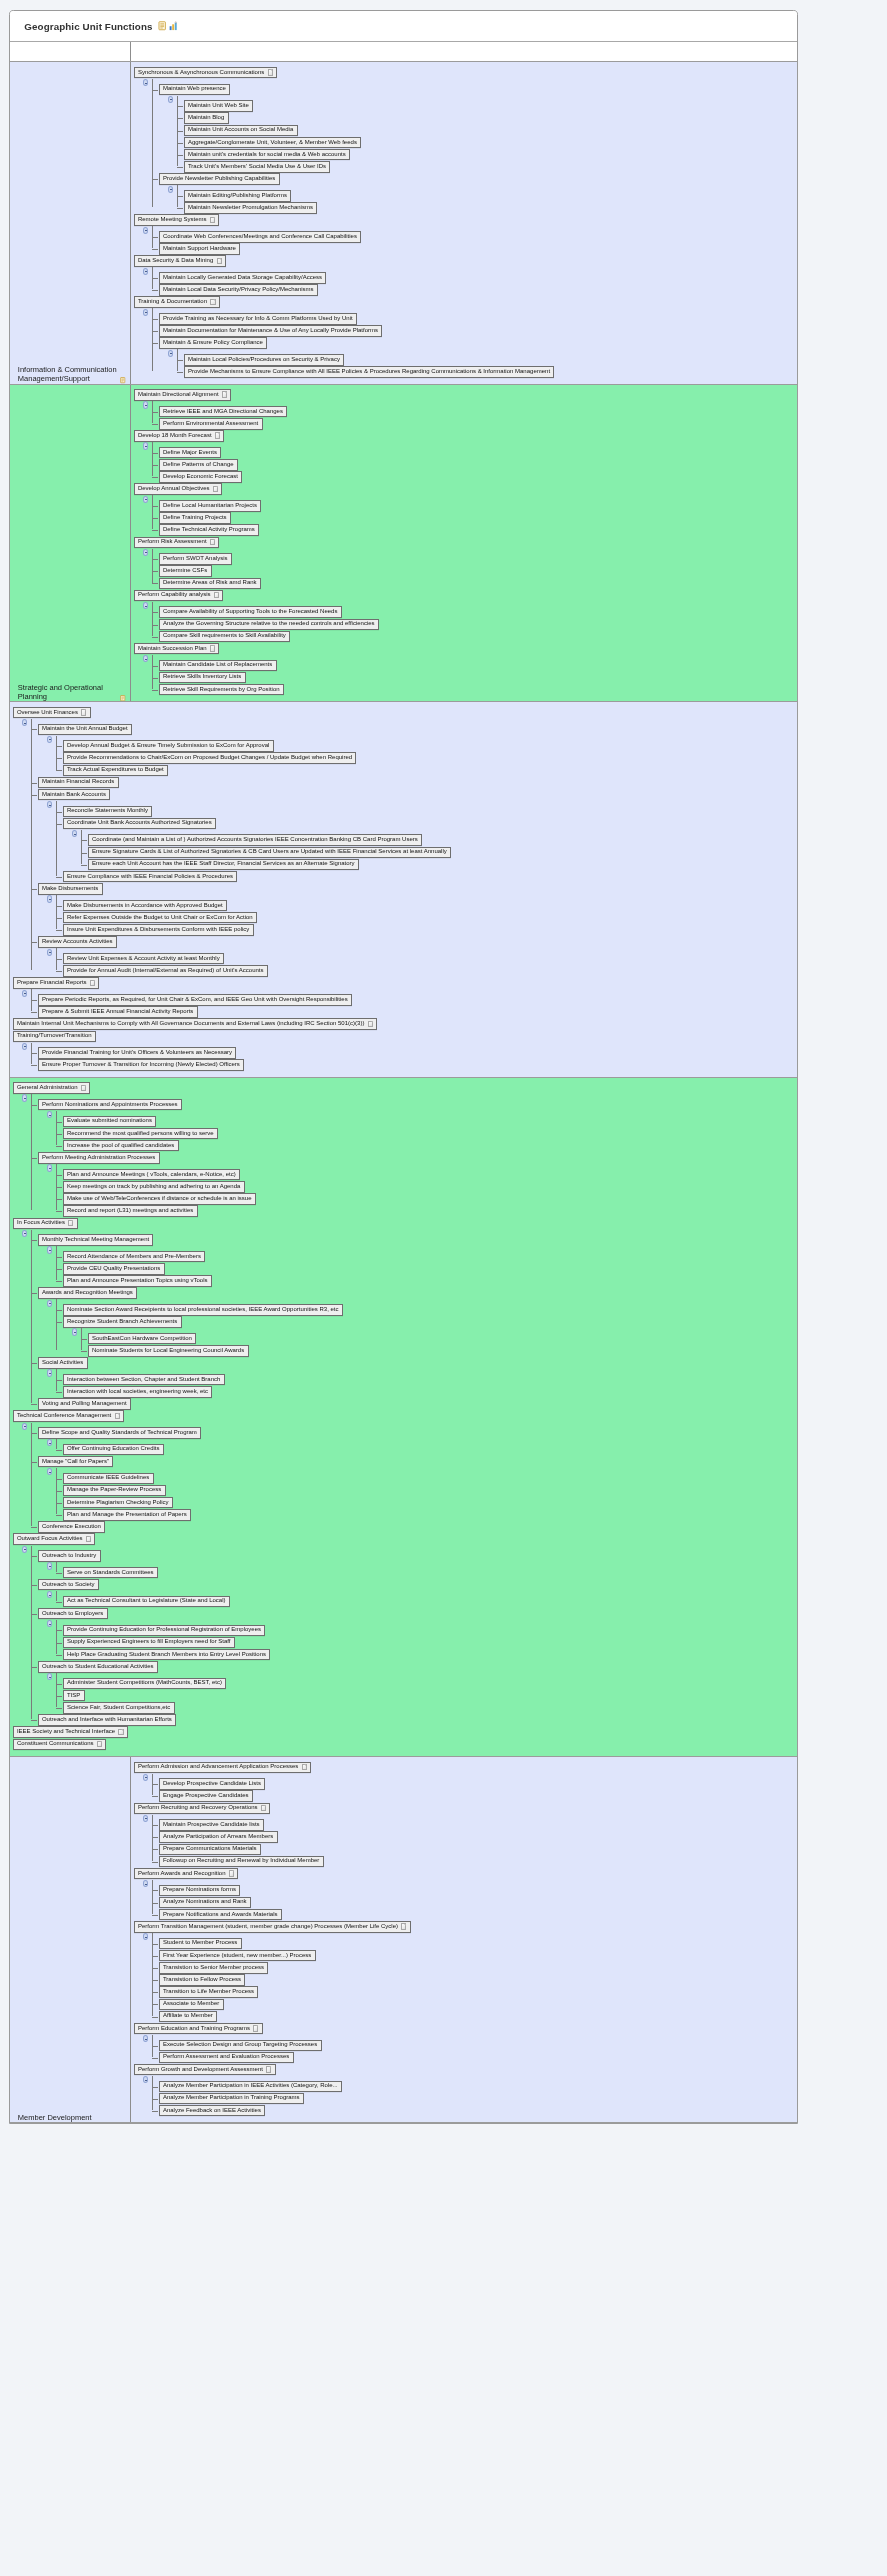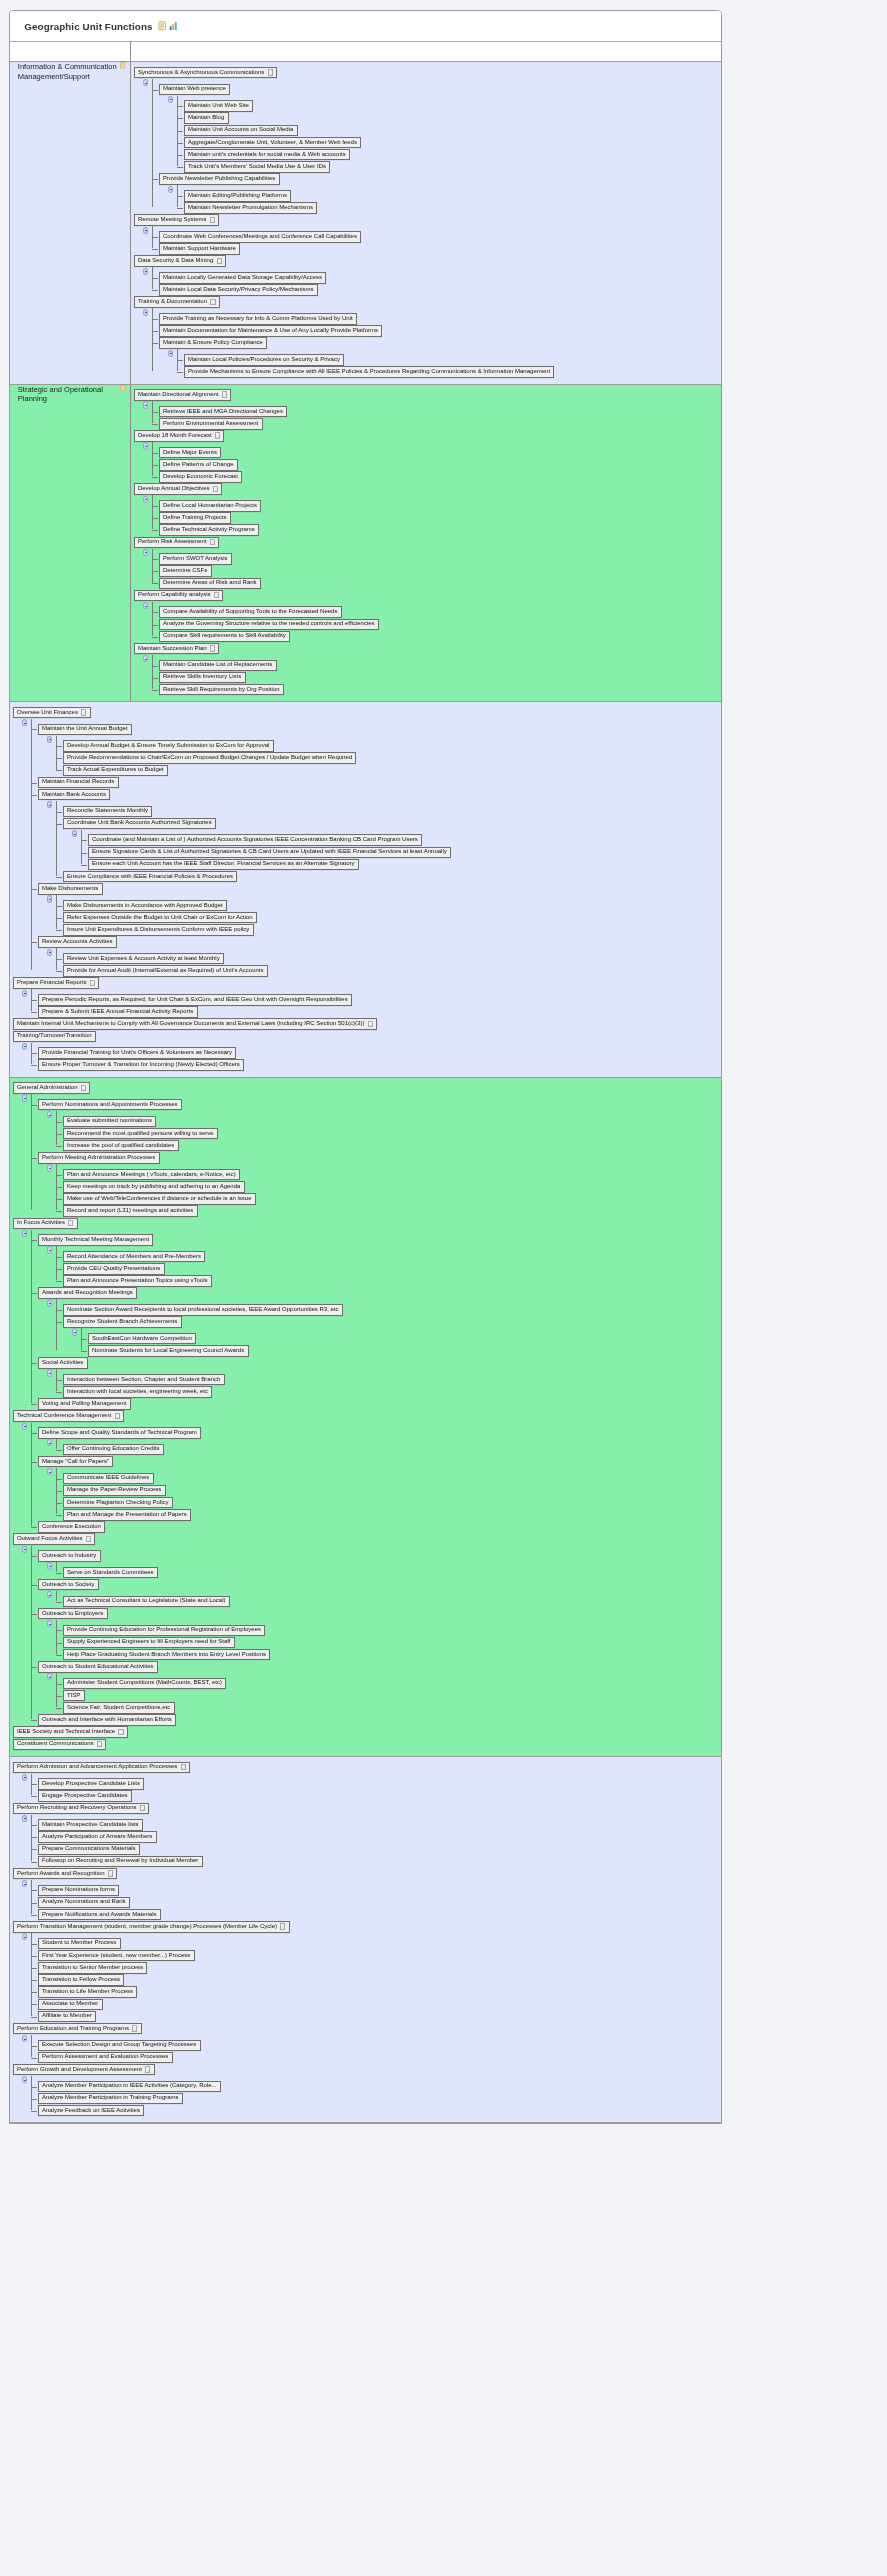--- a/index.html
+++ b/index.html
@@ -12,21 +12,21 @@
     width: 887px;
     min-height: 2576px;
     position: relative;
     background: #f2f4f8;
     padding: 10.4px 9px 9px 9px;
   }
   .card {
     background: #ffffff;
     border: 0.7px solid #9a9a9a;
     border-radius: 4.6px 4.6px 0 0;
-    width: 713px;
+    width: 789px;
     overflow: hidden;
   }
   
   .header {
     height: 31px;
     display: flex;
     align-items: center;
     padding: 0 0 0 14.3px;
     border-bottom: 0.7px solid #a8a8a8;
     background: #fff;
@@ -56,21 +56,21 @@
     border-bottom: 0.7px solid #9b9b9b;
     background: #86efac;
     align-items: stretch;
   }
   .row.shaded { background: #dfe5fb; }
   .row-label {
     width: 121px;
     min-width: 121px;
     border-right: 0.7px solid #8d8d8d;
     display: flex;
-    align-items: flex-start;
+    align-items: flex-end;
     padding: 0 3.9px 0 7.8px;
     font-size: 7.5px;
     color: #1b1b1b;
     gap: 2px;
   }
   .row-label .lbl-text { line-height: 1.25; }
   .row-body {
     flex: 1;
     position: relative;
     padding: 3.9px 0 5.2px 2.6px;
@@ -1210,20 +1210,23 @@
                   <span class="node root-node">
                     <span>Constituent Communications</span>
                     <span class="note-glyph"></span>
                   </span>
                 </div>
               </li>
             </ul>
           </div>
         </div>
         <div class="row shaded">
+          <div class="row-label">
+            <span class="lbl-text">Member Development</span>
+          </div>
           <div class="row-body">
             <ul class="tree">
               <li class="has-kids">
                 <div class="node-row">
                   <span class="node root-node">
                     <span>Perform Admission and Advancement Application Processes</span>
                     <span class="note-glyph"></span>
                   </span>
                   <span class="toggle"></span>
                 </div>

